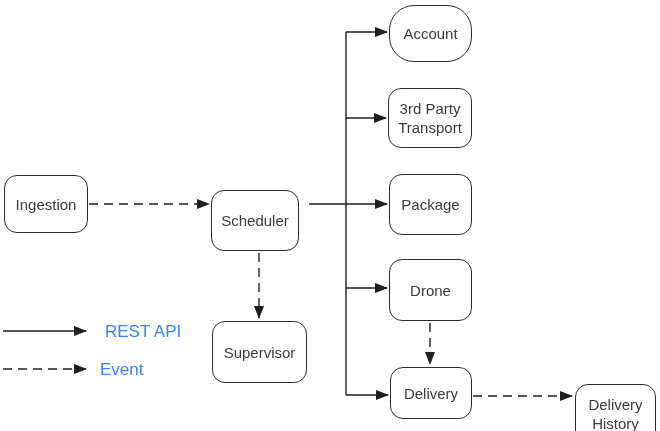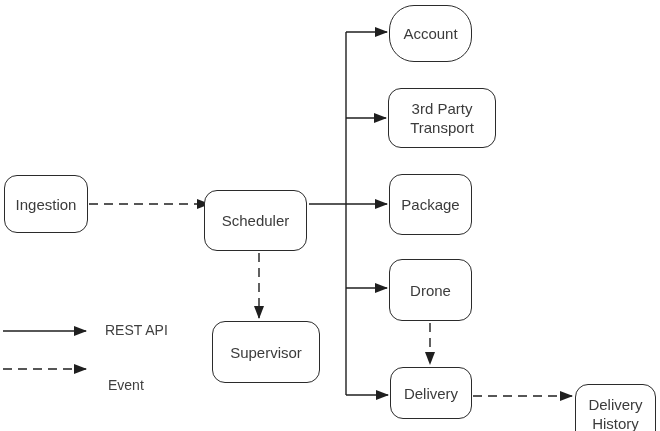--- a/index.html
+++ b/index.html
@@ -22,22 +22,22 @@
     align-items:center;
     justify-content:center;
     text-align:center;
     font-size:15px;
     line-height:19px;
     color:#3b3b3b;
     padding:2px 6px;
   }
   .legend-label {
     position:absolute;
-    font-size:14px;
-    color:#404040;
+    font-size:17px;
+    color:#3b82f6;
     white-space:nowrap;
   }
 </style>
 </head>
 <body>
 
 <div class="canvas">
 
   <svg class="wires" viewBox="0 0 660 431" xmlns="http://www.w3.org/2000/svg">
     <defs>
@@ -60,33 +60,33 @@
     <line x1="430" y1="323" x2="430" y2="364" stroke="#1f1f1f" stroke-width="1.4" stroke-dasharray="9 6" marker-end="url(#arrow)"></line>
 
     <line x1="473" y1="396" x2="572" y2="396" stroke="#1f1f1f" stroke-width="1.4" stroke-dasharray="9 6" marker-end="url(#arrow)"></line>
 
     <line x1="3" y1="331" x2="86" y2="331" stroke="#1f1f1f" stroke-width="1.4" marker-end="url(#arrow)"></line>
     <line x1="3" y1="369" x2="86" y2="369" stroke="#1f1f1f" stroke-width="1.4" stroke-dasharray="9 6" marker-end="url(#arrow)"></line>
   </svg>
 
   <div class="node" style="left:4px;   top:175px; width:84px; height:58px;">Ingestion</div>
 
-  <div class="node" style="left:204px; top:190px; width:103px; height:61px;">Scheduler</div>
+  <div class="node" style="left:211px; top:190px; width:88px; height:61px;">Scheduler</div>
 
-  <div class="node" style="left:212px; top:321px; width:108px; height:62px;">Supervisor</div>
+  <div class="node" style="left:212px; top:321px; width:95px; height:62px;">Supervisor</div>
 
   <div class="node" style="left:389px; top:5px;   width:83px; height:57px;border-radius:25px;">Account</div>
 
-  <div class="node" style="left:388px; top:88px;  width:108px; height:60px;text-align:center;">3rd Party Transport</div>
+  <div class="node" style="left:388px; top:88px;  width:84px; height:60px;text-align:center;">3rd Party Transport</div>
 
   <div class="node" style="left:389px; top:259px; width:83px; height:62px;">Drone</div>
 
   <div class="node" style="left:389px; top:174px; width:83px; height:61px;">Package</div>
 
   <div class="node" style="left:390px; top:367px; width:82px; height:52px;">Delivery</div>
 
   <div class="node" style="left:575px; top:368px; width:81px; height:60px;margin-top:16px;">Delivery History</div>
 
   <div class="legend-label" style="left:105px; top:322px;">REST API</div>
 
-  <div class="legend-label" style="left:108px; top:360px;margin-top:17px;">Event</div>
+  <div class="legend-label" style="left:100px; top:360px;">Event</div>
 
 </div>
 
 </body></html>

